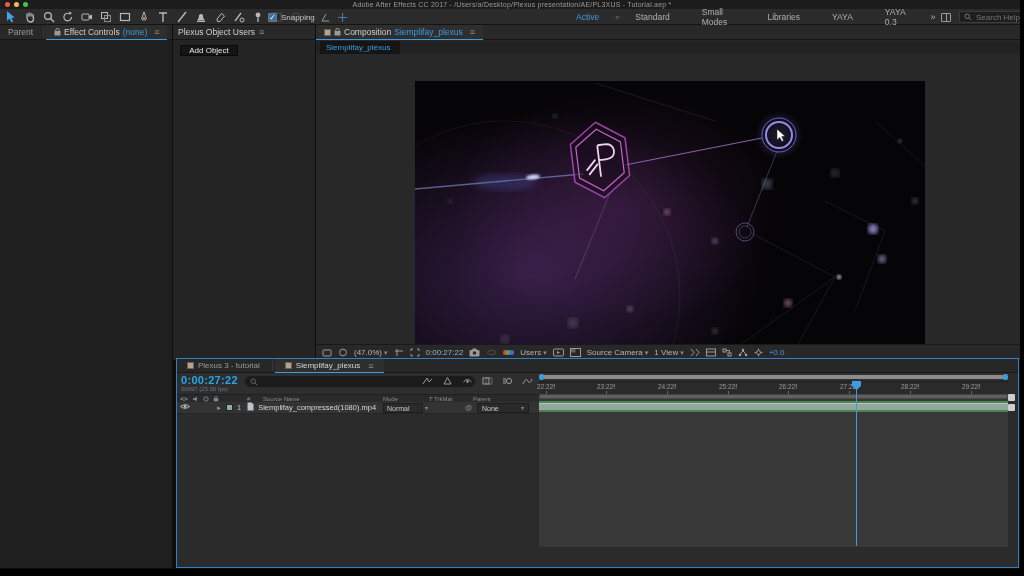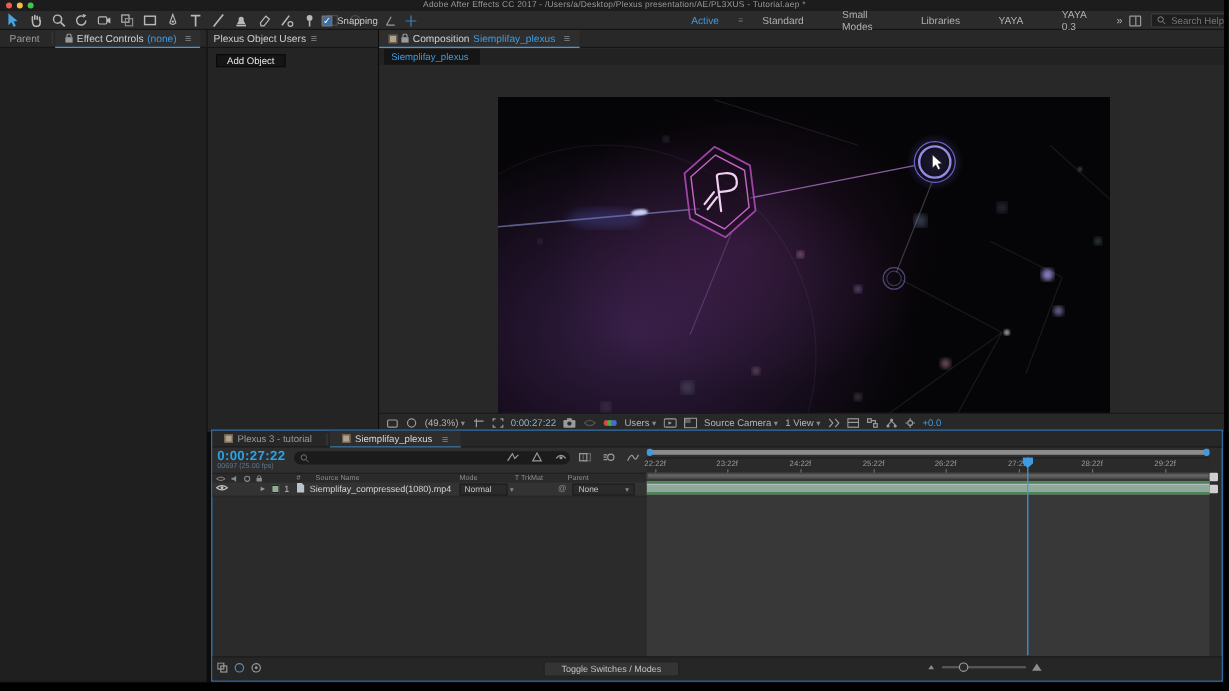--- a/index.html
+++ b/index.html
@@ -410,21 +410,21 @@
           <svg width="10" height="9" viewBox="0 0 10 9">
             <rect x="1" y="2" width="8" height="6" rx="1" stroke="#9a9a9a" fill="none"></rect>
           </svg>
         </span>
       <span class="cico">
           <svg width="10" height="9" viewBox="0 0 10 9">
             <circle cx="5" cy="4.5" r="3.4" stroke="#9a9a9a" fill="none"></circle>
           </svg>
         </span>
       <span class="cbit">
-          <span>(49.3%)</span> 
+          <span>(47.0%)</span> 
           <span class="dd">▾</span>
         </span>
       <span class="cico">
           <svg width="10" height="9" viewBox="0 0 10 9">
             <path d="M1 3 H9 M3 1 V8" stroke="#9a9a9a" fill="none"></path>
           </svg>
         </span>
       <span class="cico">
           <svg width="10" height="9" viewBox="0 0 10 9">
             <path d="M1 3 V1 H3 M7 1 H9 V3 M9 6 V8 H7 M3 8 H1 V6" stroke="#9a9a9a" fill="none"></path>
@@ -637,40 +637,17 @@
       <div class="layerbar"></div>
     </div>
     <div class="trackright">
         <i></i>
         <i></i>
       </div>
 
     <div class="playhead"></div>
     <div class="playheadHead"></div>
 
-    <div class="tlbottom">
-      <span class="blicons">
-        <svg width="9" height="9" viewBox="0 0 9 9">
-            <rect x="0.5" y="0.5" width="5" height="5" stroke="#9a9a9a" fill="none"></rect>
-            <rect x="3" y="3" width="5" height="5" stroke="#9a9a9a" fill="none"></rect>
-          </svg>
-        <svg width="9" height="9" viewBox="0 0 9 9">
-            <circle cx="4.5" cy="4.5" r="3.5" stroke="#4f8fc0" fill="none"></circle>
-          </svg>
-        <svg width="9" height="9" viewBox="0 0 9 9">
-            <circle cx="4.5" cy="4.5" r="3.5" stroke="#9a9a9a" fill="none"></circle>
-            <circle cx="4.5" cy="4.5" r="1.2" fill="#9a9a9a"></circle>
-          </svg>
-      </span>
-      <span class="togglebtn">Toggle Switches / Modes</span>
-      <span class="zoomctl">
-        <span class="mtn small"></span>
-        <span class="ztrack">
-            <span class="zknob"></span>
-          </span>
-        <span class="mtn"></span>
-      </span>
-    </div>
   </div>
 
   <div class="blackR"></div>
   <div class="blackB"></div>
 </div>
 
 </body></html>

